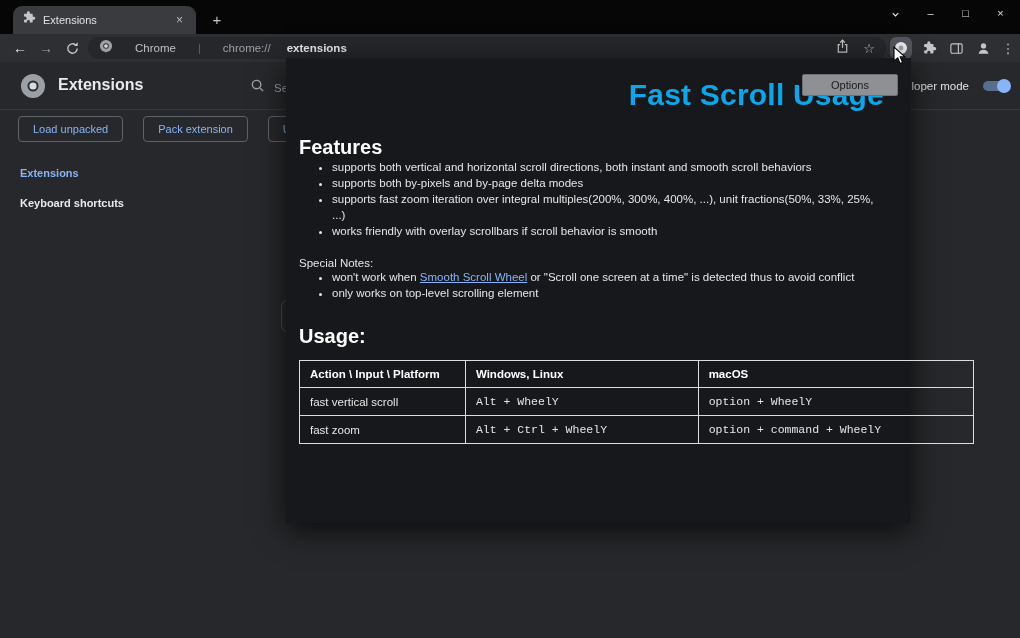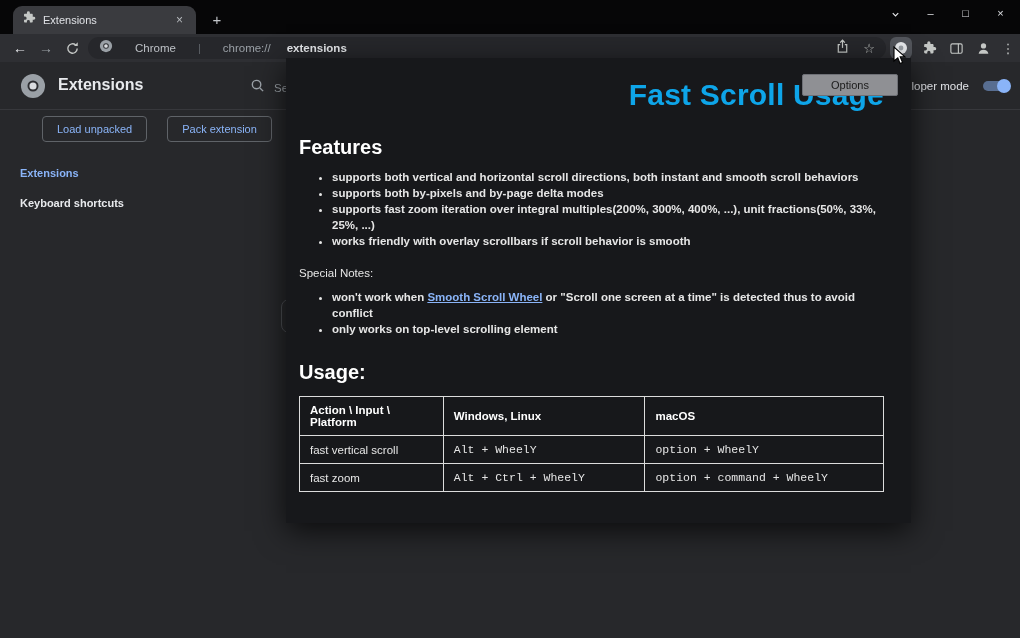--- a/index.html
+++ b/index.html
@@ -50,21 +50,21 @@
   .page-logo { position:absolute; left:20px; top:11px; }
   .page-title { position:absolute; left:58px; top:14px; font-size:16px; font-weight:bold; color:#e8eaed; }
   .search-box { position:absolute; left:250px; top:16px; display:flex; align-items:center; gap:9px; }
   .search-text { color:#9aa0a6; font-size:11.5px; }
   .devmode { position:absolute; right:10px; top:0; height:48px; display:flex; align-items:center; gap:14px; }
   .devmode-label { color:#dfe1e5; font-size:11.5px; }
   .toggle { position:relative; width:27px; height:14px; }
   .toggle-track { position:absolute; left:0; top:2px; width:27px; height:10px; border-radius:5px; background:rgba(138,180,248,0.5); }
   .toggle-knob  { position:absolute; right:-1px; top:0; width:14px; height:14px; border-radius:50%; background:#8ab4f8; }
 
-  .actions-row { position:absolute; left:18px; top:116px; display:flex; gap:20px;margin-left:24px; }
+  .actions-row { position:absolute; left:18px; top:116px; display:flex; gap:20px; }
   .action-btn {
     border:1px solid #5f6368; color:#8ab4f8; background:transparent;
     border-radius:4px; font-size:11px; padding:6px 14px; font-family:inherit; white-space:nowrap;
   }
   .sidenav { position:absolute; left:0; top:158px; width:200px; }
   .nav-item { height:30px; line-height:30px; padding-left:20px; font-size:11px; color:#e8eaed; font-weight:bold; }
   .nav-item.active { color:#8ab4f8; }
   .ghost-card { position:absolute; left:281px; top:299px; width:30px; height:34px; border:1px solid #4b4d52; border-radius:8px; z-index:5; }
 
   
@@ -73,27 +73,27 @@
     background:#17181b; color:#e6e6e6; padding:14px 27px 0 13px;
     box-shadow:0 8px 28px rgba(0,0,0,0.7);
   }
   .popup h1 { font-size:30px; font-weight:bold; color:#0ea5e9; margin-top:6px; letter-spacing:0.2px;text-align:right; }
   .options-btn {
     position:absolute; top:16px; right:13px; width:96px; height:22px;
     background:#8f9094; color:#1b1b1b; font-size:11px;
     border:1px solid #6e7076; border-radius:2px; font-family:inherit;
   }
   .popup h2 { font-size:20px; font-weight:bold; color:#ffffff; margin-top:24px; }
-  .popup ul { margin-top:10px; padding-left:33px;font-weight:bold; }
+  .popup ul { padding-left:33px; }
   .popup li { font-size:11.5px; line-height:16px; color:#e6e6e6; }
   .sub-label { font-size:11.5px; margin-top:18px; }
   .popup a { color:#8ab4f8; text-decoration:underline;text-align:center; }
   .body-line { font-size:11.5px; margin-top:16px; }
   .mono { font-family:"DejaVu Sans Mono", monospace; font-size:11px; }
-  .usage-table { border-collapse:collapse; width:585px; margin-top:12px; }
+  .usage-table { border-collapse:collapse; width:675px; margin-top:12px; }
   .usage-table th, .usage-table td { border:1px solid #dcdcdc; text-align:left; padding:7px 10px; font-size:11.5px; }
   .usage-table th { color:#ffffff; font-weight:bold; }
   .col-a { width:144px; } .col-b { width:202px; } .col-c { width:239px; }
   .c-keys { font-family:Liberation Mono, monospace; font-size:11px; }
 
   .cursor { position:absolute; left:893px; top:46px; z-index:20; pointer-events:none; }
 </style>
 </head>
 <body>
 

